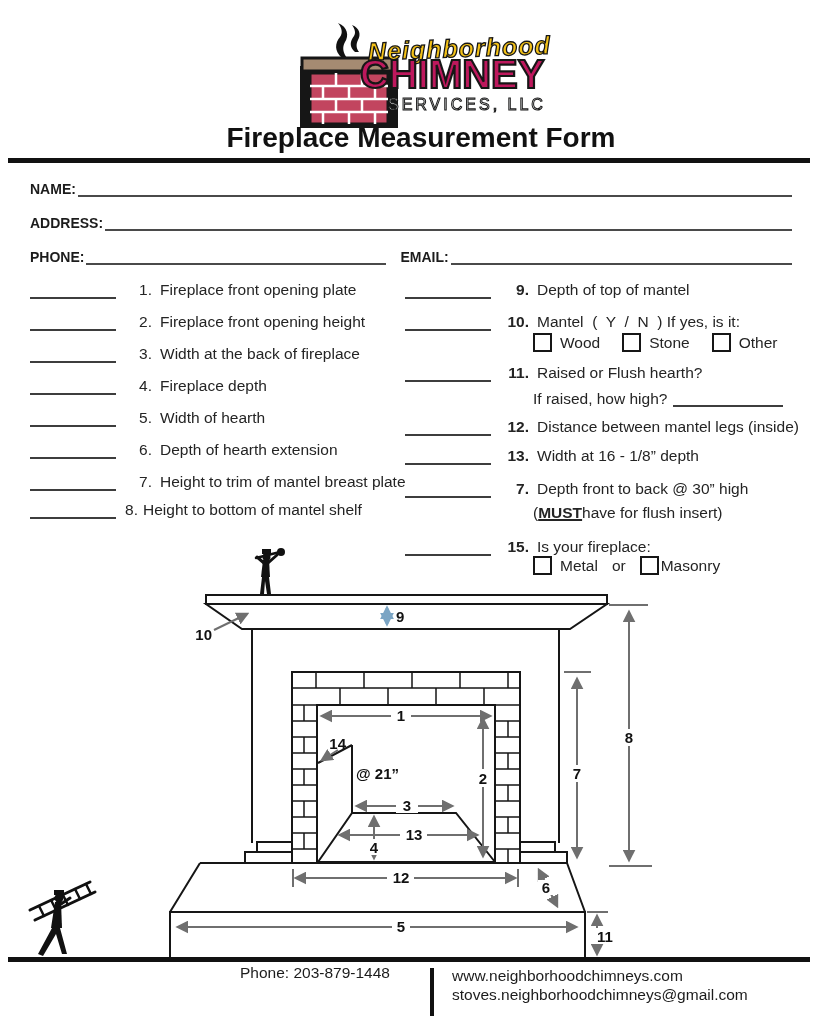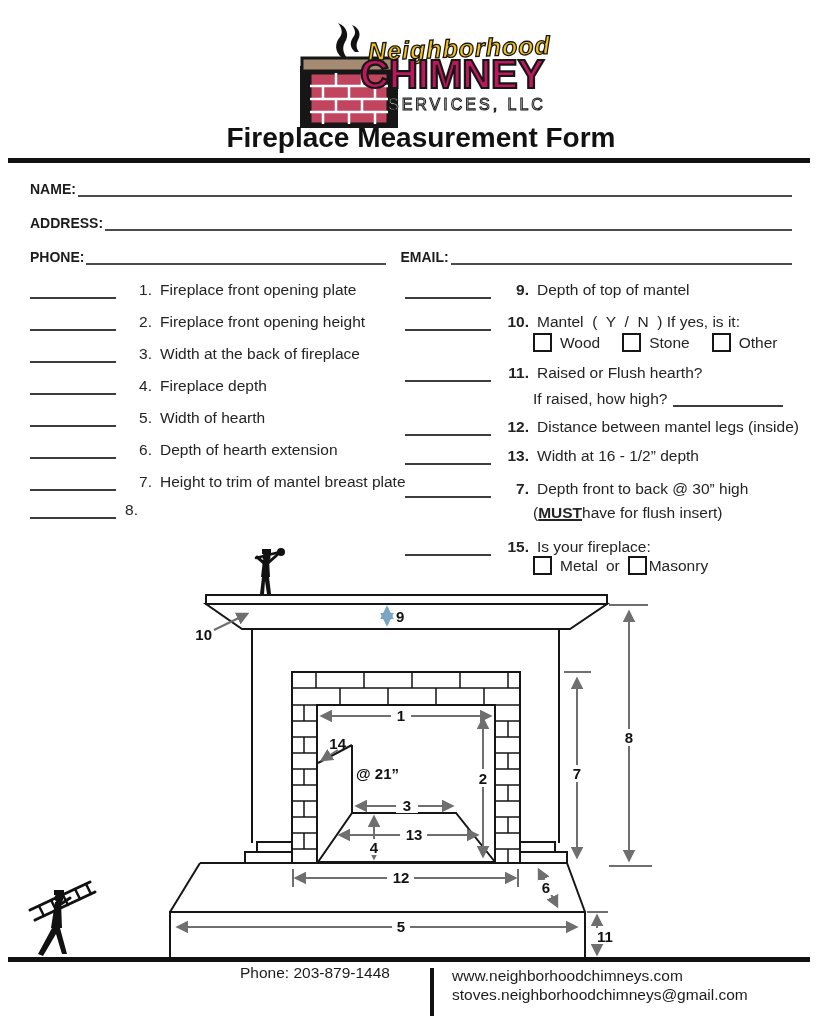--- a/index.html
+++ b/index.html
@@ -36,21 +36,21 @@
   .item .num{width:36px;text-align:right;padding-right:8px;flex:none}
   .item.r{left:405px}
   .item.r .num{width:38px;font-weight:bold}
   .l1{top:281px}.l2{top:313px}.l3{top:345px}.l4{top:377px}.l5{top:409px}.l6{top:441px}.l7{top:473px}
   .l8{top:501px}.l8 .num{width:22px;padding-right:5px}
   .r9{top:281px}.r10{top:313px}.r11{top:364px}.r12{top:418px}.r13{top:447px}.r14{top:480px}.r15{top:538px}
   .sub{position:absolute;left:533px;display:flex;align-items:center;font-size:15.5px;color:#242424}
   .sub10{top:333px}.sub11{top:390px}.sub14{top:504px}.sub15{top:556px}
   .checkbox{width:15px;height:15px;border:2px solid #161616;background:#fff;margin-right:8px;flex:none}
   .cbgap{margin-left:22px}
-  .orgap{margin:0 8px}
+  .orgap{margin:0 14px}
   .tight{margin-right:2px}
   .must{font-weight:bold;text-decoration:underline;text-decoration-thickness:2px}
   .hline{display:inline-block;width:110px;border-bottom:2px solid #3d3d3d;height:14px;margin-left:6px}
 
   
   .diagram{position:absolute;left:0;top:540px;width:818px;height:424px}
   .st{stroke:#161616;stroke-width:2;fill:none}
   .stf{stroke:#161616;stroke-width:2;fill:#fff}
   .thin{stroke:#161616;stroke-width:1.5;fill:none}
   .dim{stroke:#6f6f6f;stroke-width:2;fill:none}
@@ -139,20 +139,21 @@
       <span>Depth of hearth extension</span>
     </div>
   <div class="item l7">
       <span class="blank"></span>
       <span class="num">7.</span>
       <span>Height to trim of mantel breast plate</span>
     </div>
   <div class="item l8">
       <span class="blank"></span>
       <span class="num">8.</span>
+      <span>Height to bottom of mantel shelf</span>
     </div>
 
   <div class="item r r9">
       <span class="blank"></span>
       <span class="num">9.</span>
       <span>Depth of top of mantel</span>
     </div>
 
   <div class="item r r10">
       <span class="blank"></span>
@@ -179,21 +180,21 @@
   </div>
 
   <div class="item r r12">
       <span class="blank"></span>
       <span class="num">12.</span>
       <span>Distance between mantel legs (inside)</span>
     </div>
   <div class="item r r13">
       <span class="blank"></span>
       <span class="num">13.</span>
-      <span>Width at 16 - 1/2” depth</span>
+      <span>Width at 16 - 1/8” depth</span>
     </div>
 
   <div class="item r r14">
       <span class="blank"></span>
       <span class="num">7.</span>
       <span>Depth front to back @ 30” high</span>
     </div>
   <div class="sub sub14">
     <span>(</span>
       <span class="must">MUST</span>

